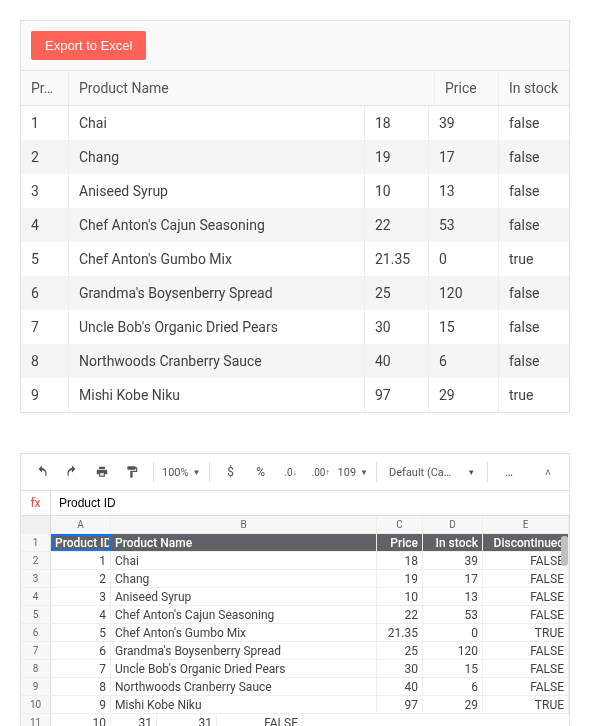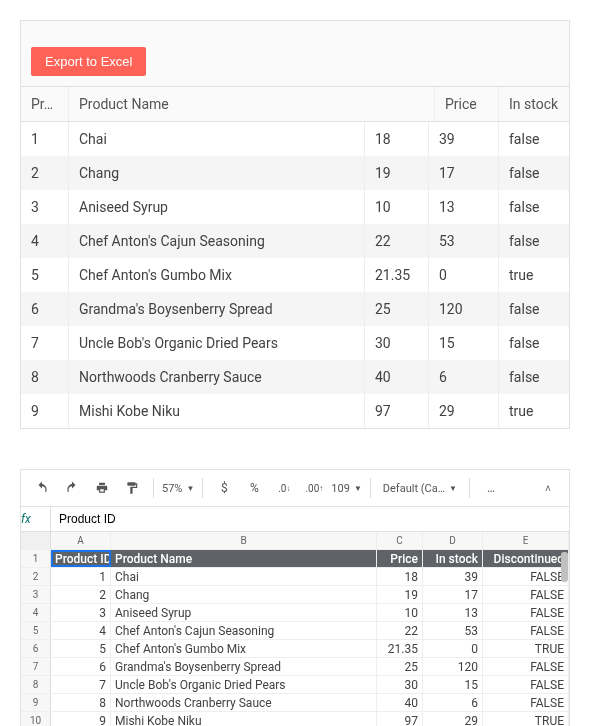--- a/index.html
+++ b/index.html
@@ -21,21 +21,20 @@
     padding: 10px;
   }
   .btn-primary {
     background: #ff6358;
     color: #fff;
     border: none;
     padding: 7px 14px;
     font-size: 13px;
     cursor: pointer;
     border-radius: 2px;
-    margin-top: 16px;
   }
   .grid {
     background: #fff;
     border-top: 1px solid #e0e0e0;
   }
   .grow { display: flex; }
   .grid-header { display: flex; border-bottom: 1px solid #e0e0e0; background:#fafafa;}
   .gcell {
     padding: 9px 10px;
     font-size: 14px;
@@ -58,25 +57,25 @@
   .sheet-wrap { margin-top:40px; border:1px solid #e0e0e0; }
   .sheet-toolbar {
     display:flex; align-items:center; gap:4px;
     padding:6px 8px; border-bottom:1px solid #e0e0e0;
     font-size:12px; color:#555;
   }
   .tbtn { width:26px; height:24px; display:flex; align-items:center; justify-content:center; cursor:pointer; border-radius:2px;}
   .vsep{ width:1px; height:20px; background:#ddd; margin:0 4px;}
   .zoom{ display:flex; align-items:center; gap:2px; font-size:11px;}
   .dd-caret{ font-size:8px; margin-left:2px;}
-  .font-dd{ display:flex; align-items:center; font-size:11px; gap:2px; padding:0 4px;}
+  .font-dd{ display:flex; align-items:center; font-size:11px; gap:14px; padding:0 4px;}
   .spacer{ flex:1;}
   .collapse-btn{ width:26px; height:24px; display:flex; align-items:center; justify-content:center; cursor:pointer;}
   .fx-row{ display:flex; align-items:center; border-bottom:1px solid #e0e0e0; font-size:12px;}
-  .fx-label{ width:30px; font-style:italic; color:#0f766e; border-right:1px solid #e0e0e0; padding:5px 0;}
+  .fx-label{ width:30px; text-align:center; color:#ef4444; border-right:1px solid #e0e0e0; padding:5px 0;}
   .fx-input{ border:none; outline:none; flex:1; padding:5px 8px; font-size:12px;}
   .ss-grid{ position:relative; font-size:12px; }
   .ss-row{ display:flex; height:18px; border-bottom:1px solid #eee;}
   .rowhdr{ width:30px; text-align:center; background:#f7f7f7; border-right:1px solid #ddd; font-size:10px; color:#666; line-height:18px;}
   .ss-row.colhdr .rowhdr{ background:#f0f0f0;}
   .colhdr-cell{ background:#f7f7f7; border-right:1px solid #ddd; text-align:center; font-size:10px; color:#666; line-height:18px;}
   .sel-corner{ background:#e0e0e0;}
   .ss-cell{ border-right:1px solid #eee; padding:0 4px; line-height:18px; overflow:hidden; white-space:nowrap;}
   .col-A{ width:60px; text-align:right;}
   .col-B{ flex:1;}
@@ -190,21 +189,21 @@
           <path fill="#555" d="M19 8H5c-1.1 0-2 .9-2 2v6h4v4h10v-4h4v-6c0-1.1-.9-2-2-2zM7 3h10v4H7V3zm8 15H9v-4h6v4z"></path>
         </svg>
     </div>
     <div class="tbtn">
       <svg width="14" height="14" viewBox="0 0 24 24">
           <path fill="#555" d="M18 4V3c0-.6-.4-1-1-1H5c-.6 0-1 .4-1 1v4c0 .6.4 1 1 1h12c.6 0 1-.4 1-1V6h1v4H9v11c0 .6.4 1 1 1h2c.6 0 1-.4 1-1v-9h8V4h-3z"></path>
         </svg>
     </div>
     <div class="vsep"></div>
     <div class="zoom">
-      <span>57%</span>
+      <span>100%</span>
       <span class="dd-caret">▼</span>
     </div>
     <div class="vsep"></div>
     <div class="tbtn">$</div>
     <div class="tbtn">%</div>
     <div class="tbtn" style="font-size:10px">
         <span>.0</span>
         <span style="font-size:8px">↓</span>
       </div>
     <div class="tbtn" style="font-size:10px">

